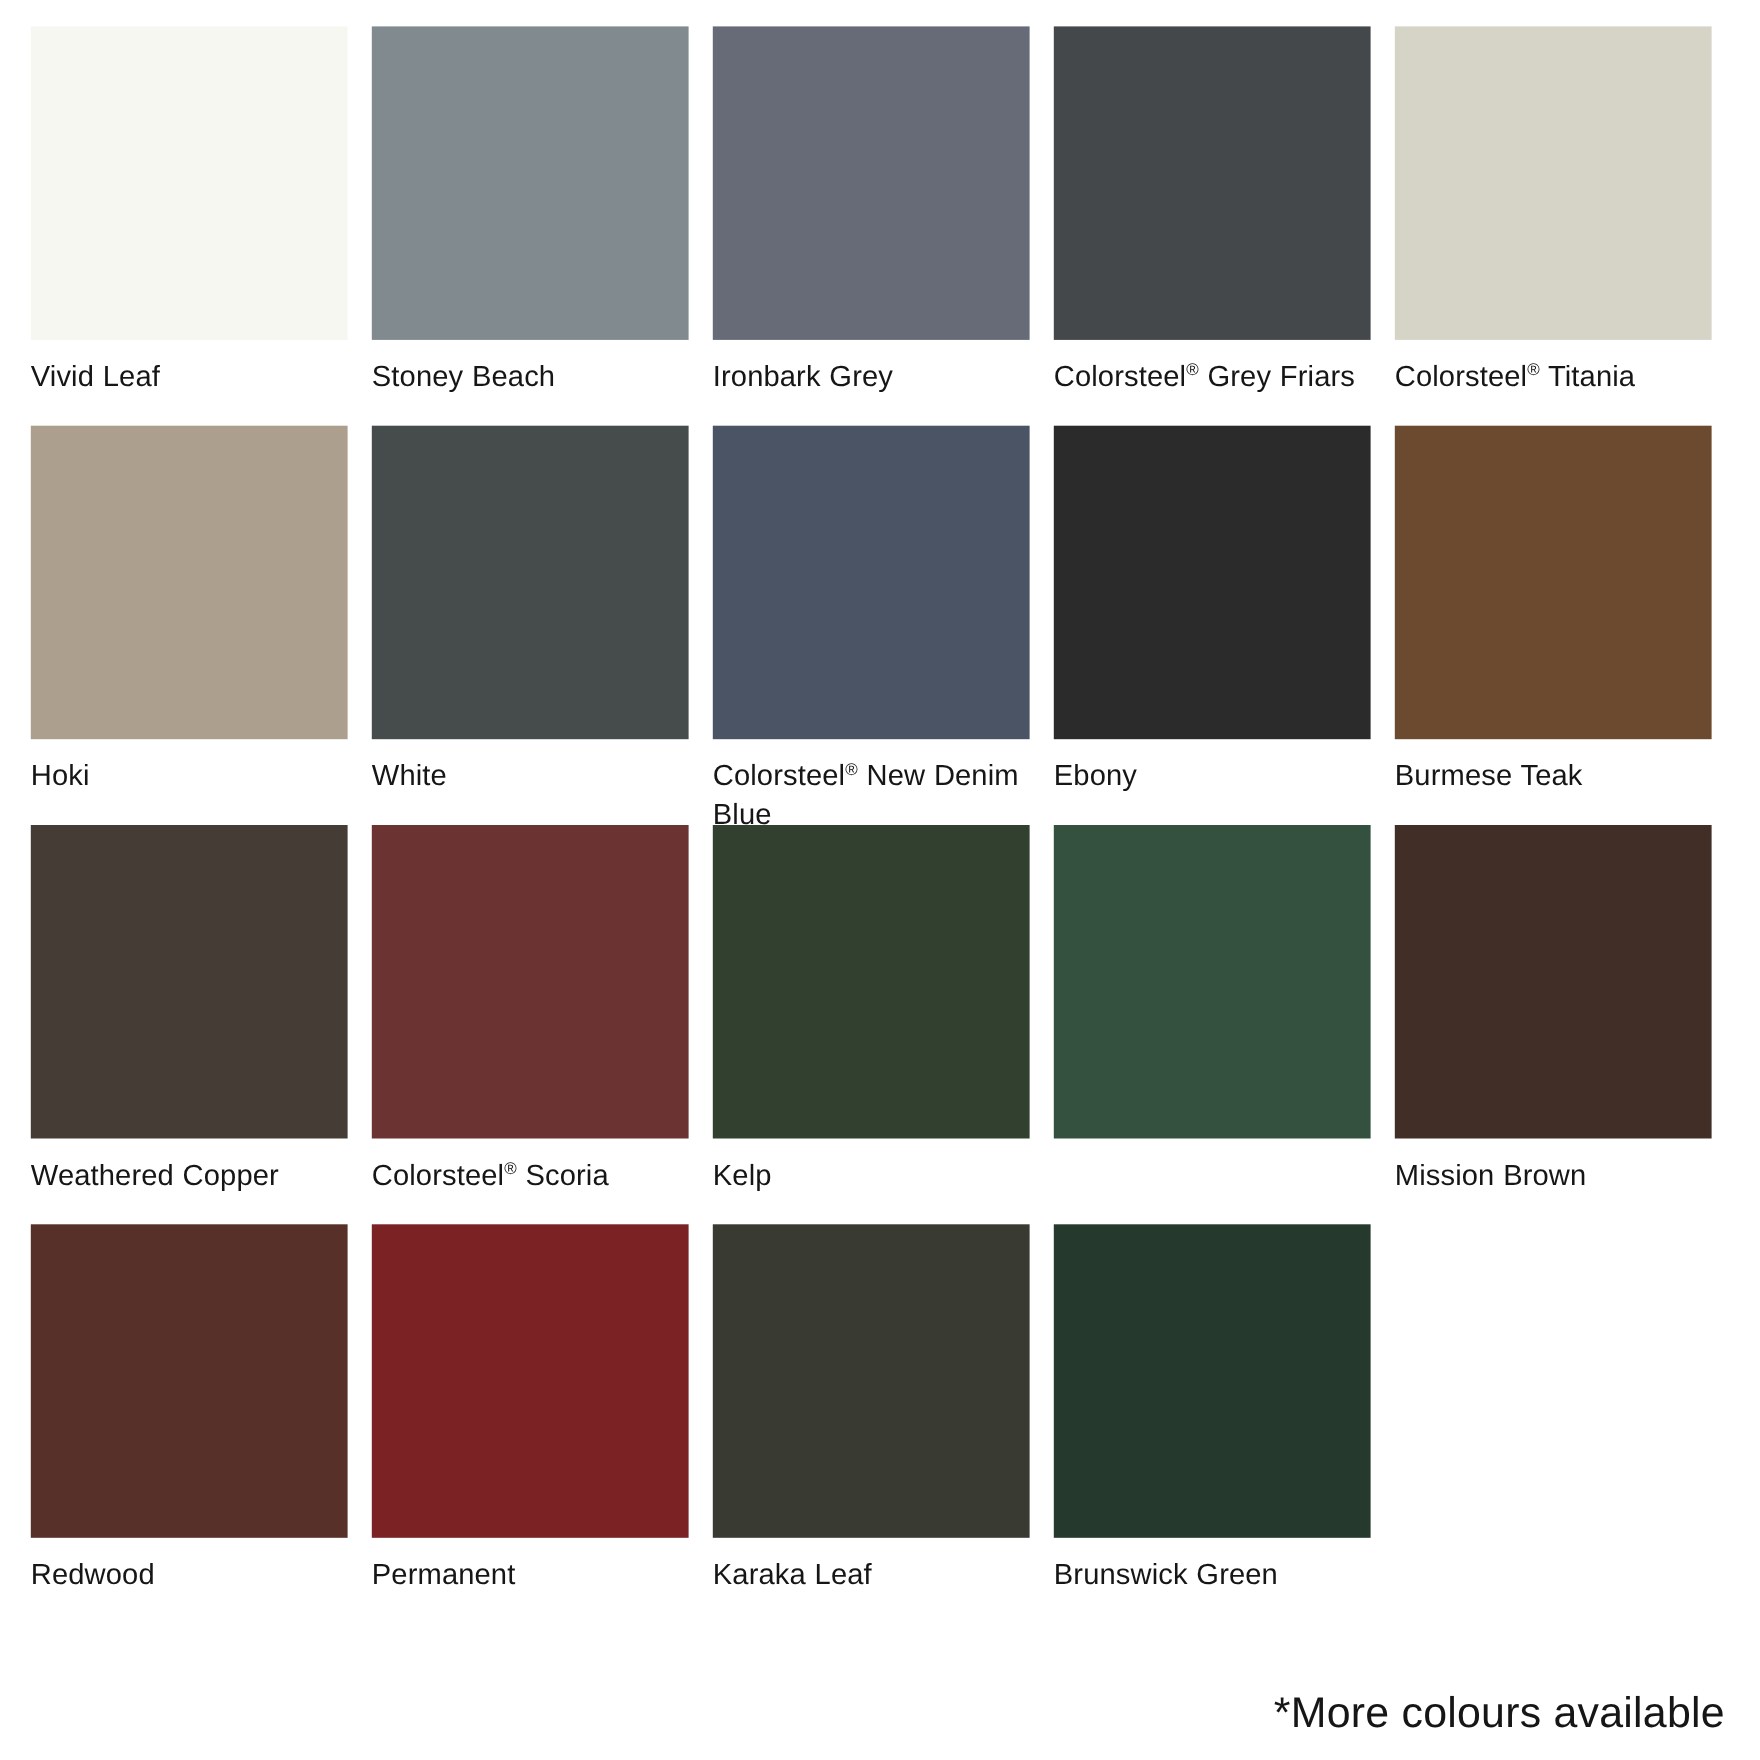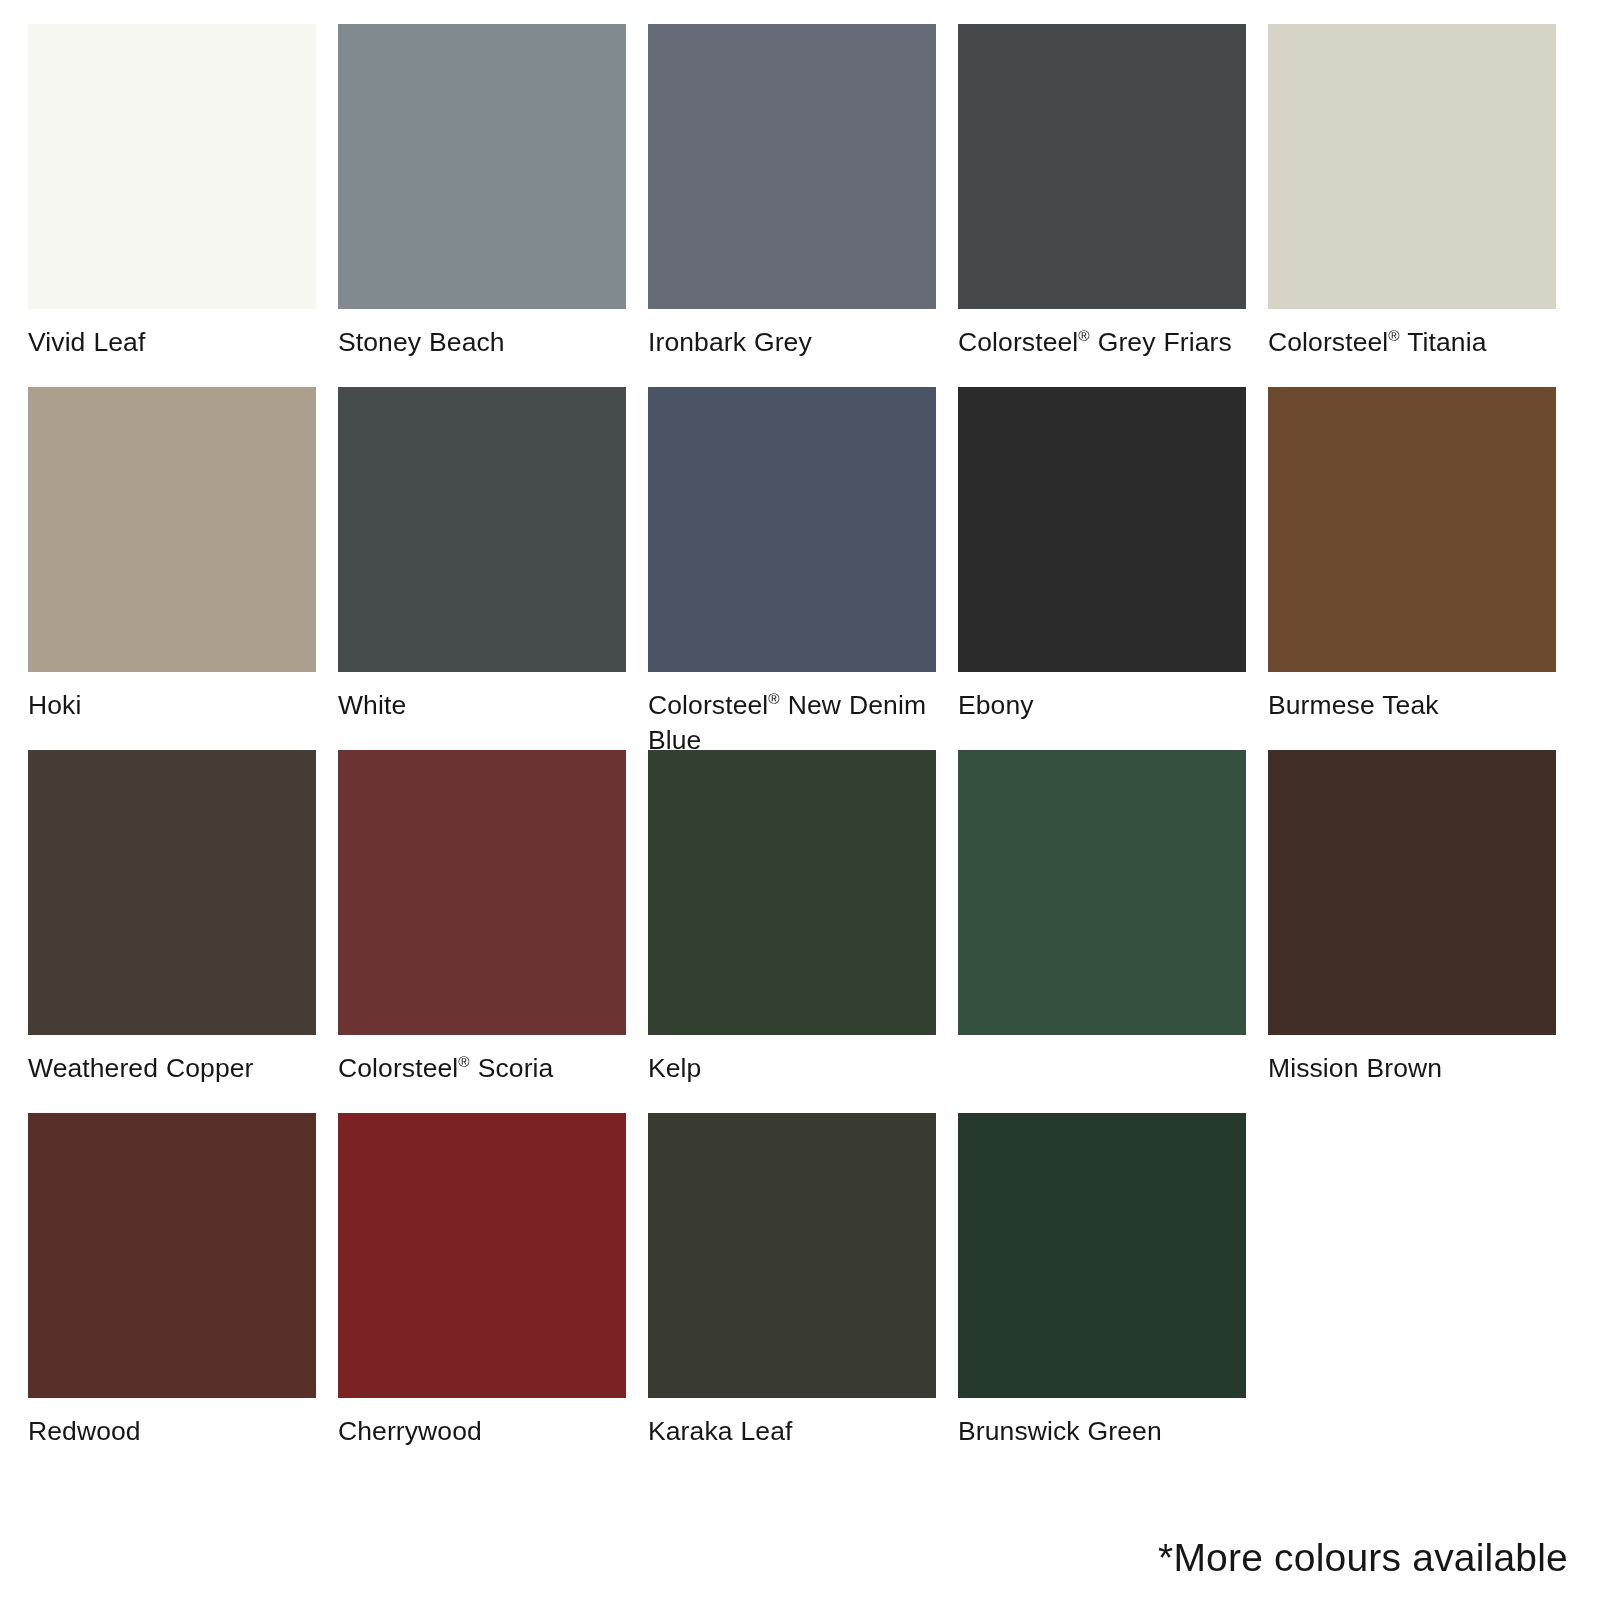--- a/index.html
+++ b/index.html
@@ -135,21 +135,21 @@
       <div class="swatch-cell">
         <div class="swatch-chip" style="background-color: rgb(65, 46, 38);"></div>
         <div class="swatch-label"><span>Mission Brown</span></div>
       </div>
       <div class="swatch-cell">
         <div class="swatch-chip" style="background-color: rgb(88, 48, 42);"></div>
         <div class="swatch-label"><span>Redwood</span></div>
       </div>
       <div class="swatch-cell">
         <div class="swatch-chip" style="background-color: rgb(122, 34, 36);"></div>
-        <div class="swatch-label"><span>Cherrywood</span></div>
+        <div class="swatch-label"><span>Permanent</span></div>
       </div>
       <div class="swatch-cell">
         <div class="swatch-chip" style="background-color: rgb(57, 58, 50);"></div>
         <div class="swatch-label"><span>Karaka Leaf</span></div>
       </div>
       <div class="swatch-cell">
         <div class="swatch-chip" style="background-color: rgb(37, 57, 44);"></div>
         <div class="swatch-label"><span>Brunswick Green</span></div>
       </div>
     </div>

